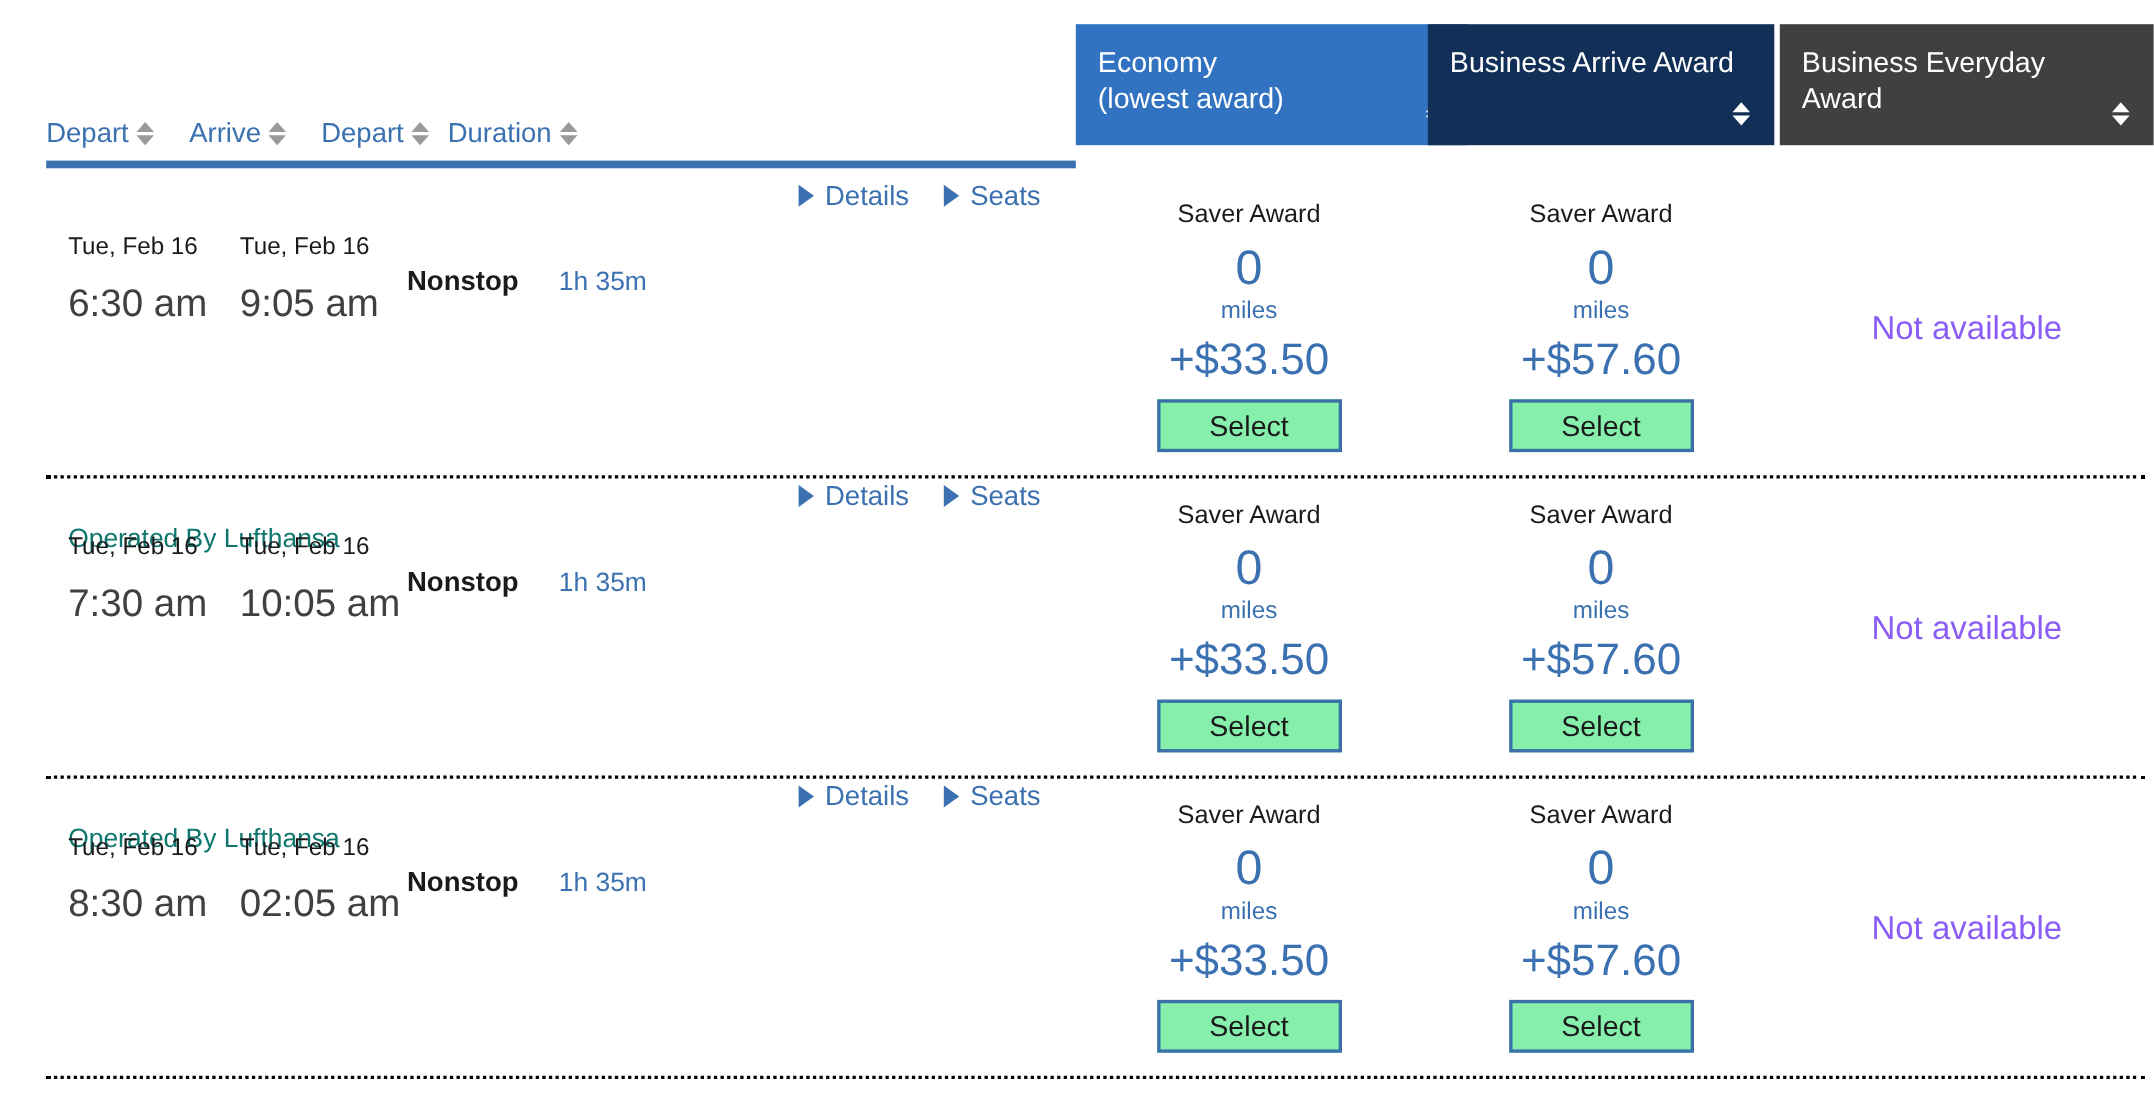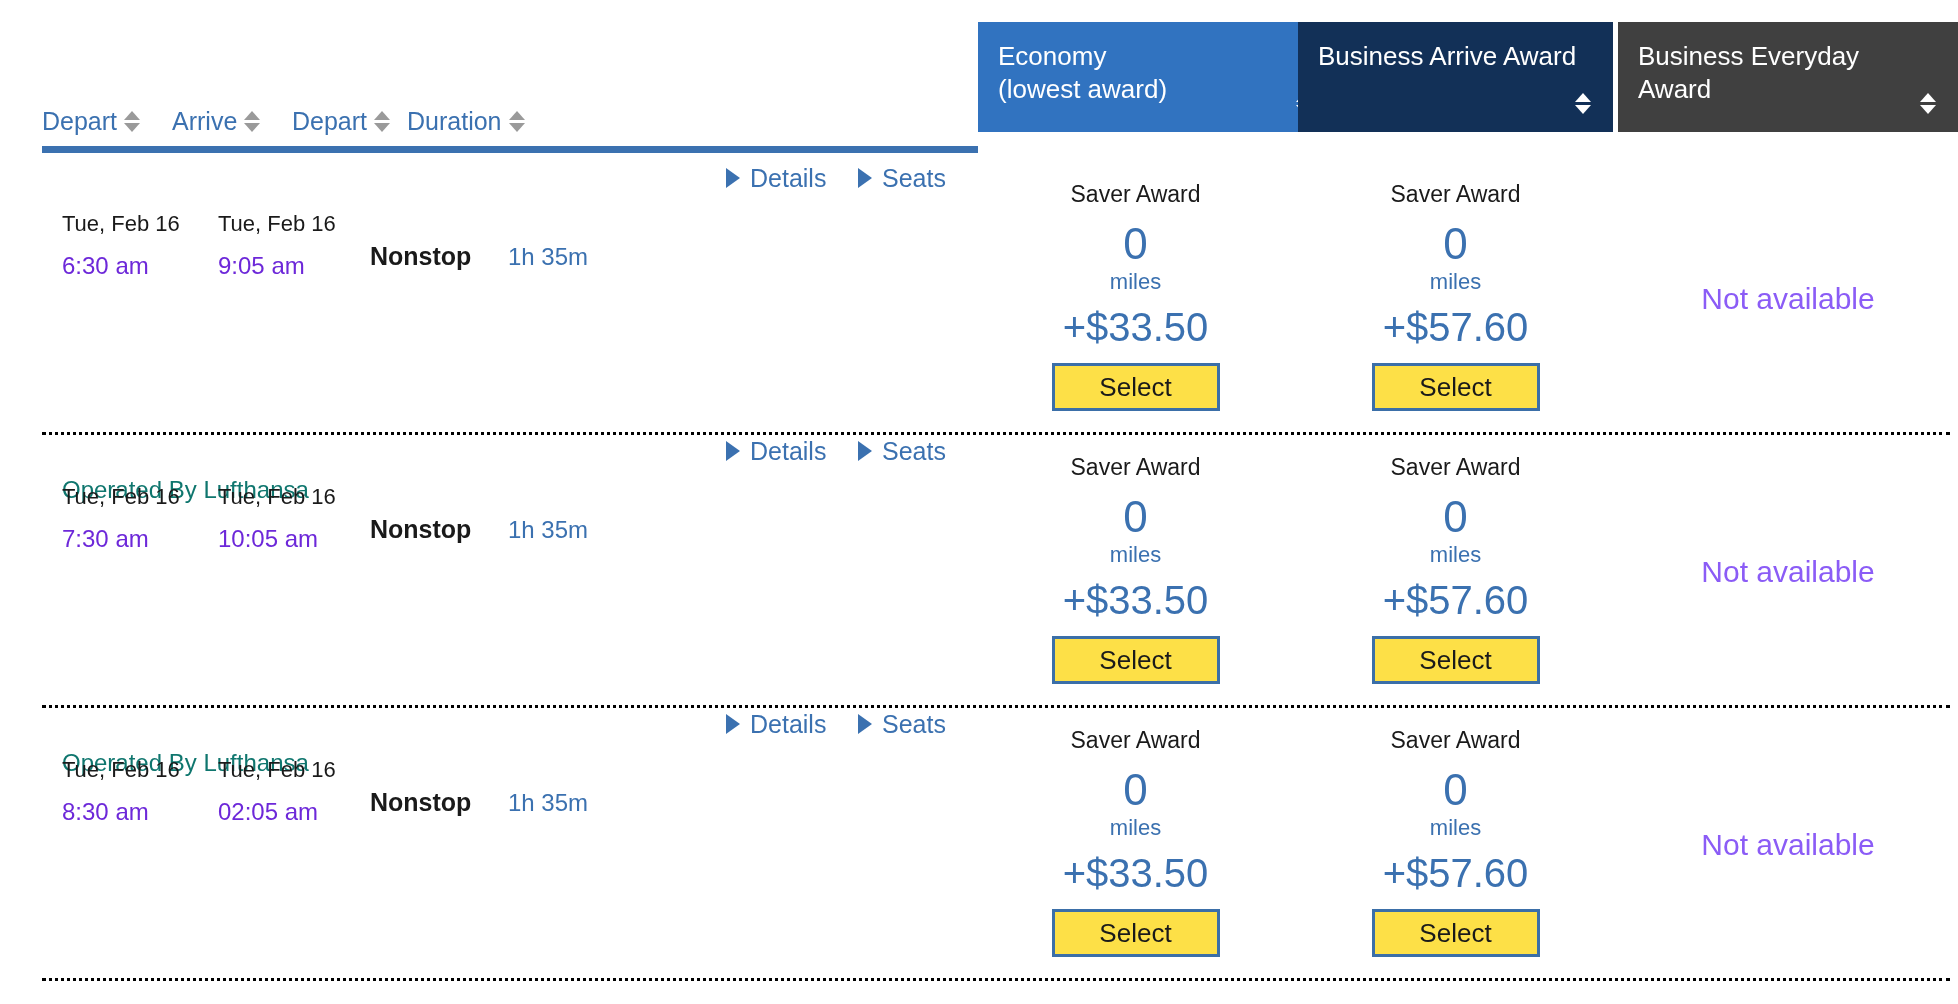--- a/index.html
+++ b/index.html
@@ -147,24 +147,24 @@
   .seg {
     position: absolute;
     top: 48px;
   }
   .seg .date {
     font-size: 22px;
     line-height: 28px;
     color: #1a1a1a;
   }
   .seg .time {
-    font-size: 24px;
+    font-size: 35px;
     line-height: 40px;
-    color: #6d28d9;
-    margin-top: 8px;
+    color: #404040;
+    margin-top: 18px;
     white-space: nowrap;
   }
   .seg-depart { left: 62px; }
   .seg-arrive { left: 218px; }
 
   .stops {
     position: absolute;
     left: 370px;
     top: 78px;
     font-size: 25px;
@@ -247,21 +247,21 @@
   .fare-price {
     margin-top: 8px;
     font-size: 40px;
     line-height: 48px;
     color: #3b71b0;
   }
   .select-btn {
     margin-top: 12px;
     width: 168px;
     height: 48px;
-    background: #fde047;
+    background: #86efac;
     border: 3px solid #3b6fa8;
     color: #1a1a1a;
     font-family: "Liberation Sans", sans-serif;
     font-size: 26px;
     line-height: 42px;
     cursor: pointer;
     text-align: center;
   }
 
   .not-available {

